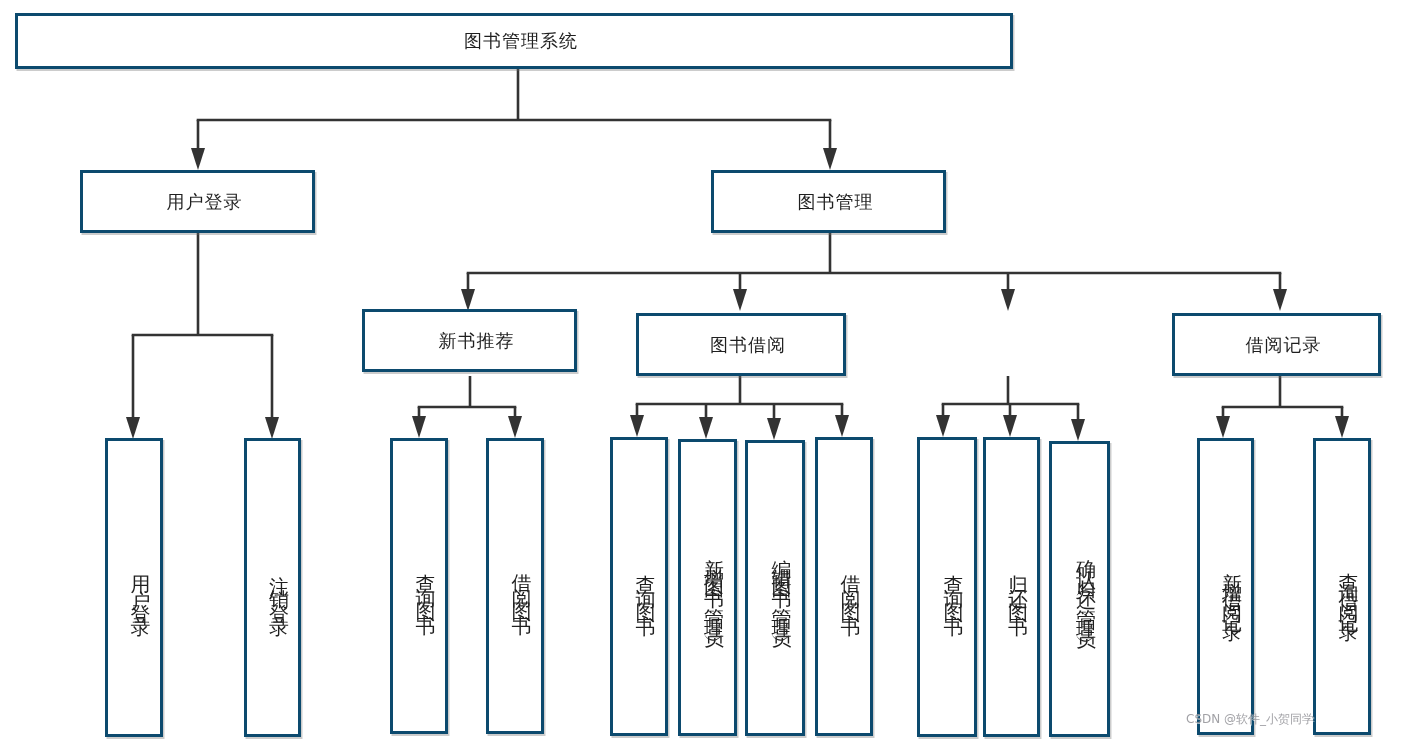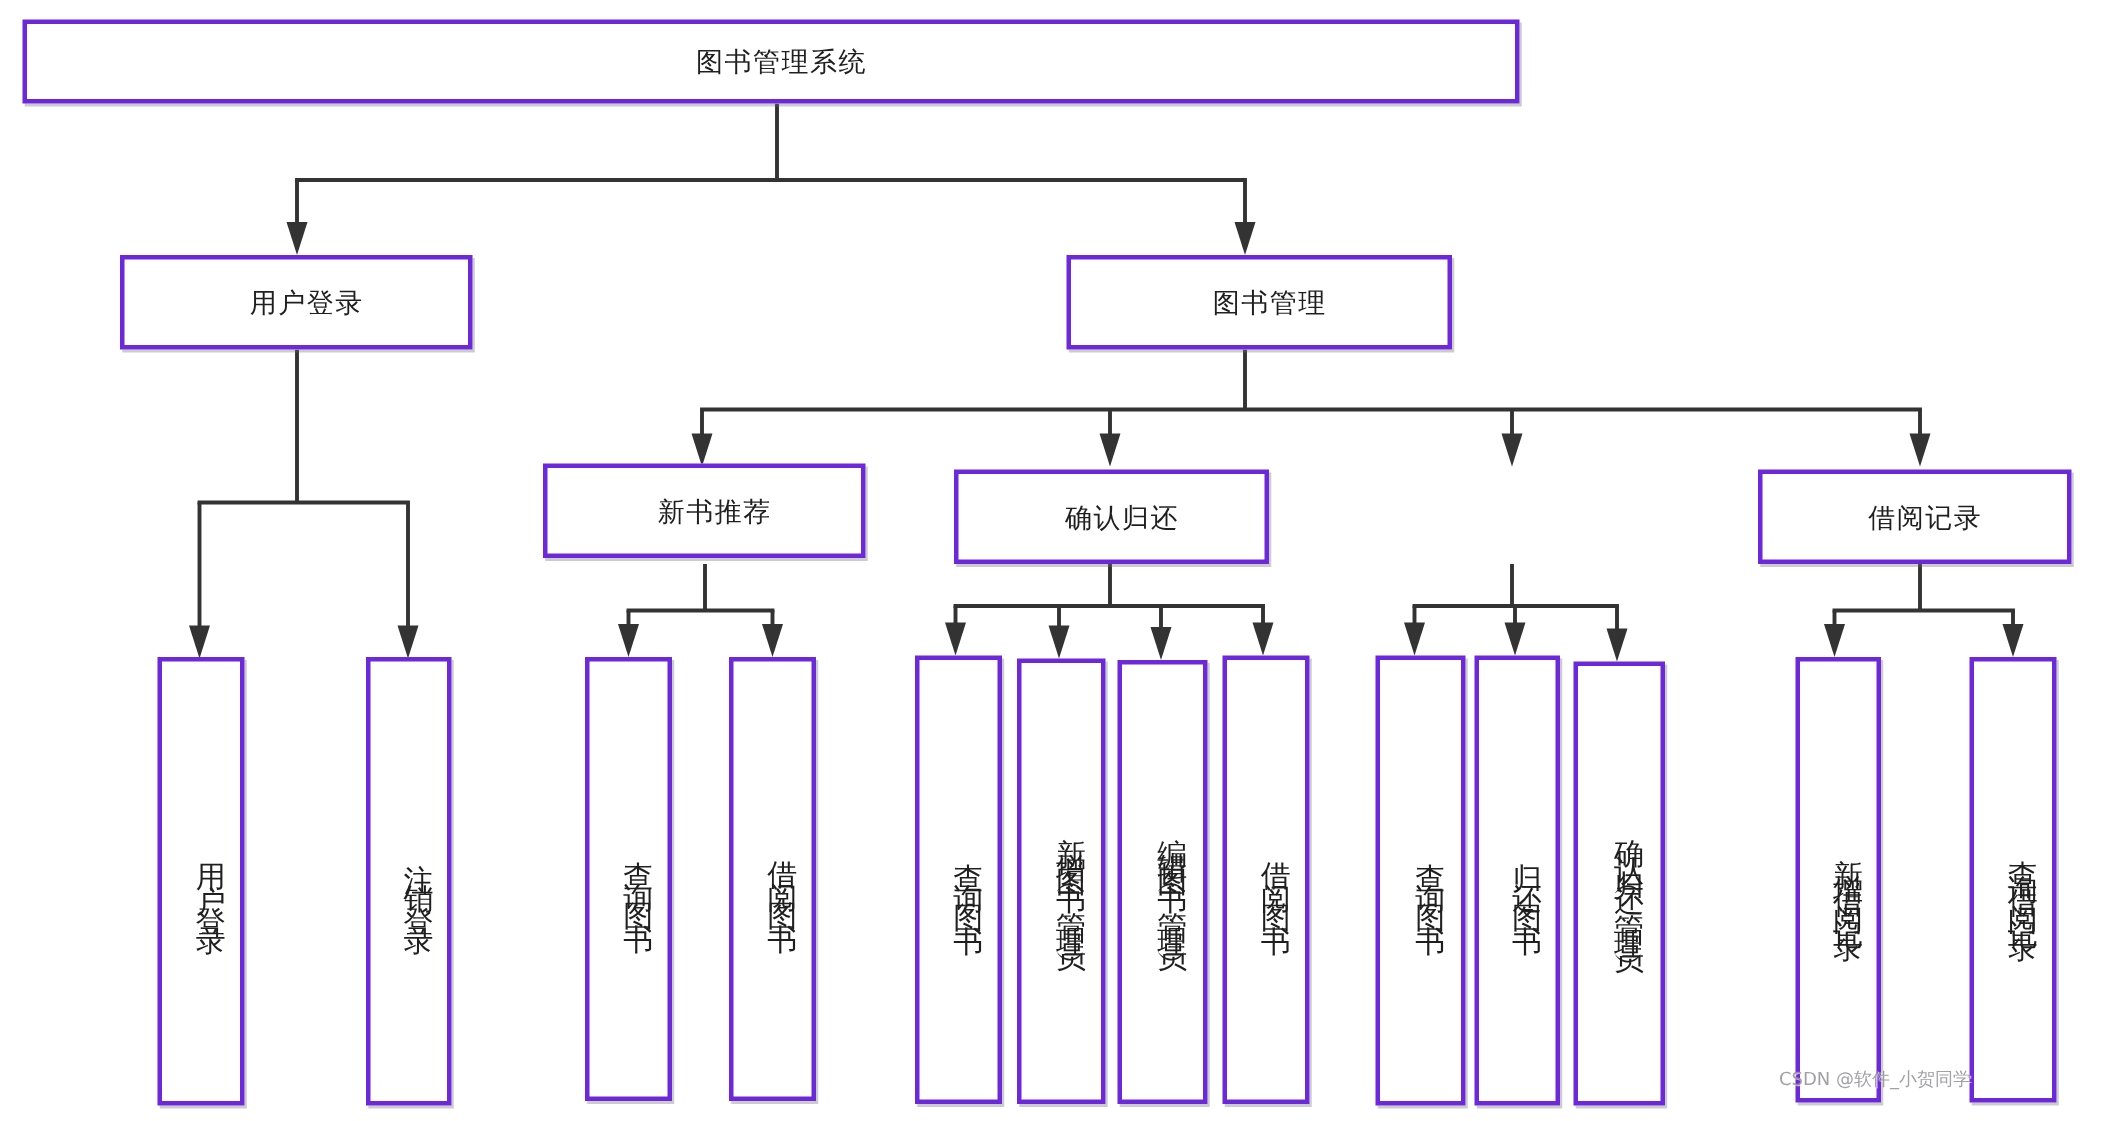--- a/index.html
+++ b/index.html
@@ -4,21 +4,21 @@
 <style>
   html,body { margin:0; padding:0; background:#ffffff; }
   #canvas {
     position:relative; width:1405px; height:747px; background:#ffffff;
     font-family:"DejaVu Sans","Liberation Sans",sans-serif; color:#1f1f1f; overflow:hidden;
   }
   svg.connectors { position:absolute; left:0; top:0; width:1405px; height:747px; }
   svg.connectors line { stroke:#333333; stroke-width:2.6; }
   svg.connectors polygon { fill:#333333; }
   .box {
-    position:absolute; box-sizing:border-box; border:3px solid #6d28d9; background:#ffffff;
+    position:absolute; box-sizing:border-box; border:3px solid #0c4a6e; background:#ffffff;
     display:flex; align-items:center; justify-content:center;
     box-shadow:1.5px 2px 0 rgba(110,110,110,0.35);
     padding-left:14px;
   }
   .hlabel { font-size:18px; letter-spacing:1px; white-space:nowrap; }
   .vtext {
     writing-mode:vertical-lr; text-orientation:mixed;
     font-size:20px; line-height:1; letter-spacing:10px; white-space:nowrap;
   }
   .vtext.wide { letter-spacing:14px; }
@@ -95,29 +95,29 @@
     <polygon points="1335,416 1349,416 1342,438"></polygon>
   </svg>
 
   <div class="box" style="left:15px; top:13px; width:998px; height:56px;">
     <span class="hlabel">图书管理系统</span>
   </div>
 
   <div class="box" style="left:80px; top:170px; width:235px; height:63px;">
     <span class="hlabel">用户登录</span>
   </div>
-  <div class="box" style="left:711px; top:170px; width:257px; height:63px;">
+  <div class="box" style="left:711px; top:170px; width:235px; height:63px;">
     <span class="hlabel">图书管理</span>
   </div>
 
   <div class="box" style="left:362px; top:309px; width:215px; height:63px;">
     <span class="hlabel">新书推荐</span>
   </div>
   <div class="box" style="left:636px; top:313px; width:210px; height:63px;">
-    <span class="hlabel">确认归还</span>
+    <span class="hlabel">图书借阅</span>
   </div>
   <div class="box" style="left:1172px; top:313px; width:209px; height:63px;">
     <span class="hlabel">借阅记录</span>
   </div>
 
   <div class="box" style="left:105px; top:438px; width:58px; height:299px;">
     <span class="vtext wide">用户登录</span>
   </div>
   <div class="box" style="left:244px; top:438px; width:57px; height:299px;">
     <span class="vtext wide">注销登录</span>

